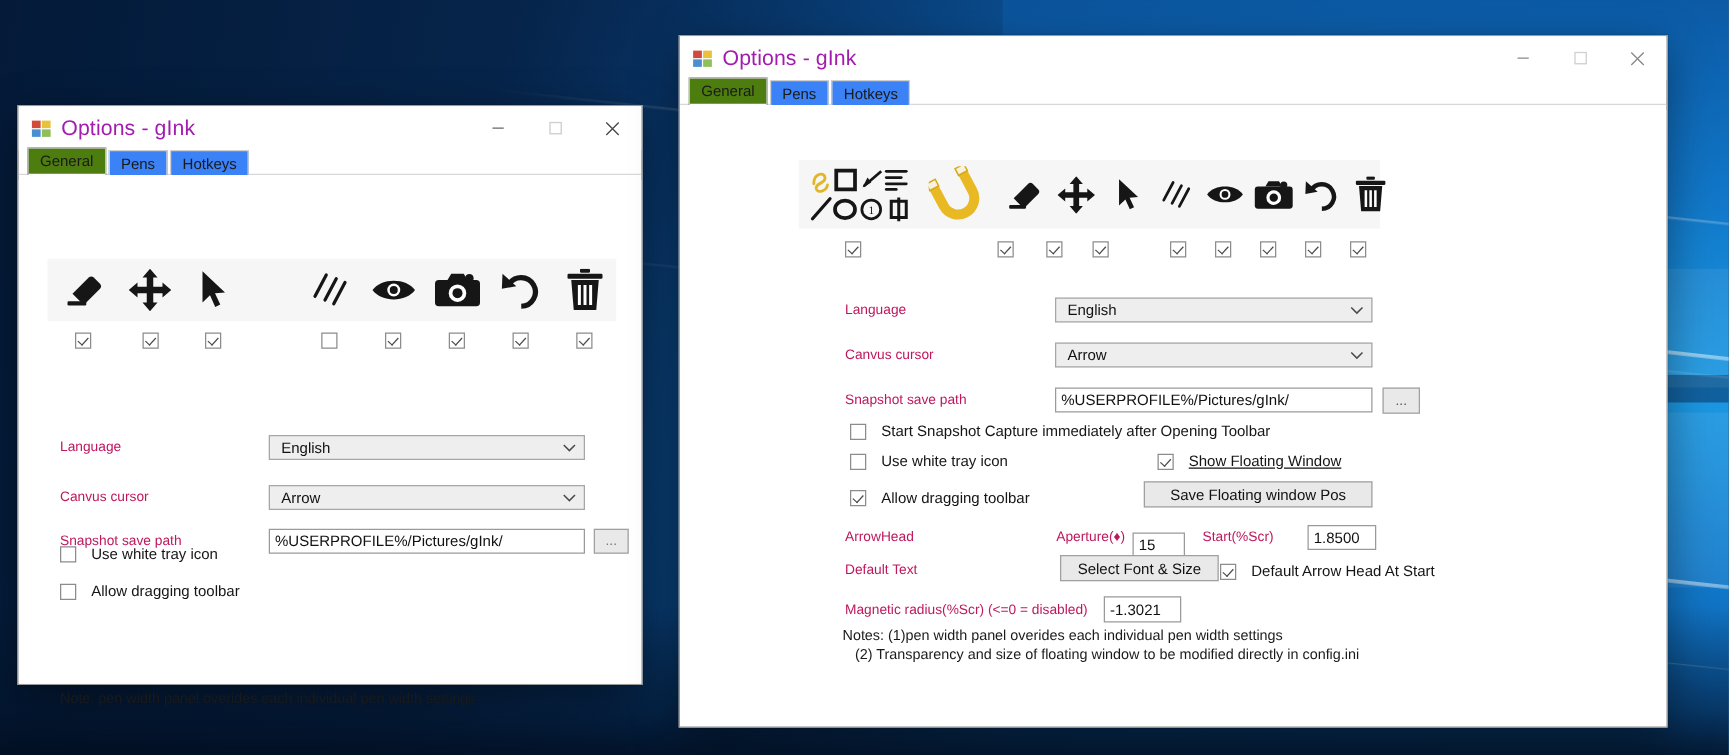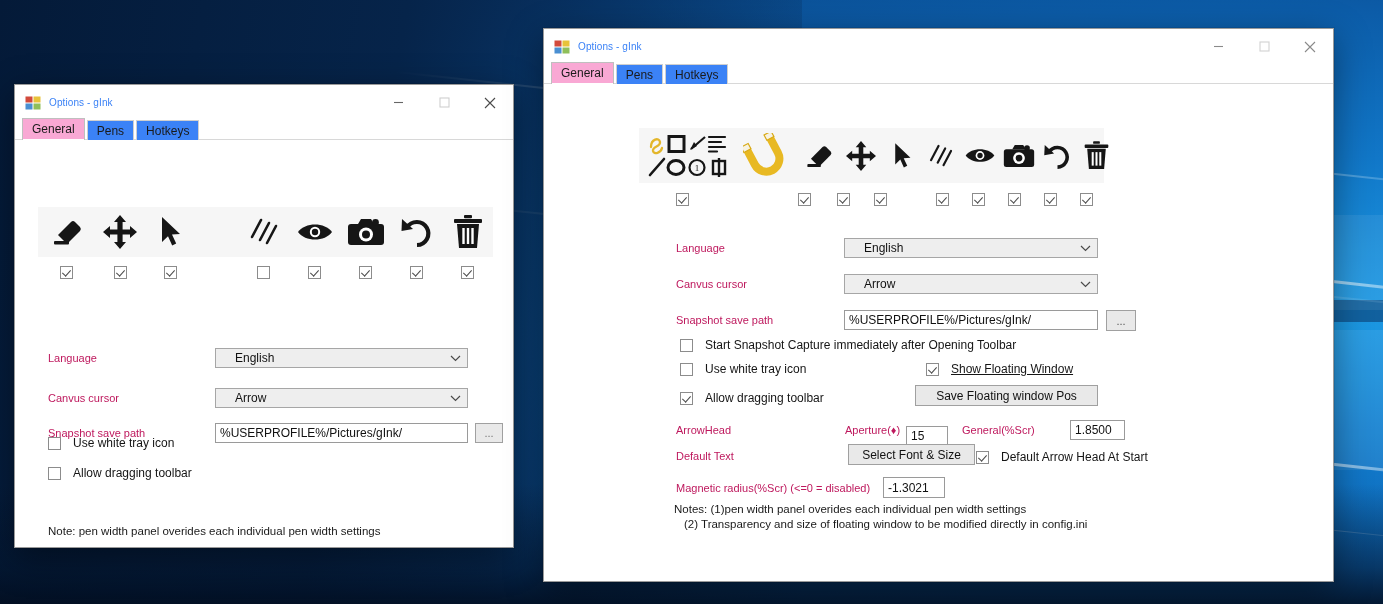--- a/index.html
+++ b/index.html
@@ -32,55 +32,55 @@
   .wp-bottom{position:absolute;left:0;bottom:0;width:100%;height:120px;
     background:linear-gradient(180deg,rgba(3,18,40,0) 0%,rgba(3,18,40,.55) 70%,rgba(2,13,30,.85) 100%);}
 
   
   .window{position:absolute;background:#ffffff;
     border:1px solid #9a9a9a;
     box-shadow:0 0 0 1px rgba(0,0,0,.08), 0 10px 34px rgba(0,0,0,.42);}
   .titlebar{height:35px;background:#ffffff;display:flex;align-items:center;
     position:relative;}
   .title-icon{width:16px;height:14px;margin-left:10px;margin-right:8px;position:relative;flex:none;}
-  .title-text{font-size:10px;color:#3b82f6;letter-spacing:.1px;white-space:nowrap;}
+  .title-text{font-size:17px;color:#a21caf;letter-spacing:.1px;white-space:nowrap;}
   .winbtns{position:absolute;right:0;top:0;height:35px;display:flex;}
   .winbtn{width:46px;height:35px;display:flex;align-items:center;justify-content:center;
     color:#b9b9b9;}
   .winbtn svg{display:block;}
   .winbtn.close{color:#7a7a7a;}
 
   
   .tabstrip{height:22px;position:relative;display:flex;align-items:flex-end;
     padding-left:7px;box-sizing:border-box;}
   .tabstrip:after{content:"";position:absolute;left:0;right:0;bottom:0;height:1px;background:#d8d8d8;}
   .tab{height:20px;line-height:20px;padding:0 9px;font-size:12px;color:#1a1a1a;
     border:1px solid #cfcfcf;border-bottom:none;background:#3b82f6;
     margin-right:2px;position:relative;z-index:1;box-sizing:border-box;}
-  .tab.active{background:#f9a8d4;border-color:#bfbfbf;z-index:3;height:22px;line-height:21px;}
+  .tab.active{background:#4d7c0f;border-color:#bfbfbf;z-index:3;height:22px;line-height:21px;}
   .tab.active:after{content:"";position:absolute;left:0;right:0;bottom:-1px;height:2px;background:#fff;}
 
   .client{position:absolute;left:0;right:0;bottom:0;background:#fff;}
 
   
   .toolstrip{background:#f6f6f6;display:flex;align-items:center;box-sizing:border-box;}
   .ticon{display:flex;align-items:center;justify-content:center;flex:none;}
   .ticon svg{display:block;}
 
   
   .cbrow{position:absolute;display:flex;align-items:center;}
   .cbx{width:13px;height:13px;border:1px solid #8c8c8c;background:#fff;
     box-sizing:border-box;position:relative;flex:none;}
   .cbx.on:after{content:"";position:absolute;left:3px;top:1px;width:4px;height:7px;
     border:solid #4a4a4a;border-width:0 1.6px 1.6px 0;transform:rotate(42deg);}
 
   
   .lbl{position:absolute;font-size:11px;color:#be185d;white-space:nowrap;}
   .combo{position:absolute;height:20px;background:#eeeeee;border:1px solid #a6a6a6;
-    box-sizing:border-box;display:flex;align-items:center;padding-left:19px;
+    box-sizing:border-box;display:flex;align-items:center;padding-left:9px;
     font-size:12px;color:#111;}
   .combo .chev{position:absolute;right:6px;top:50%;transform:translateY(-50%);}
   .txt{position:absolute;height:20px;background:#fff;border:1px solid #9a9a9a;
     box-sizing:border-box;display:flex;align-items:center;padding-left:4px;
     font-size:12px;color:#111;}
   .btn{position:absolute;background:#e9e9e9;border:1px solid #a0a0a0;
     box-sizing:border-box;display:flex;align-items:center;justify-content:center;
     font-size:12px;color:#111;}
   .chk{position:absolute;display:flex;align-items:center;gap:12px;font-size:12px;color:#151515;white-space:nowrap;}
   .note{position:absolute;font-size:11.5px;color:#1a1a1a;white-space:nowrap;line-height:15px;}
@@ -269,21 +269,21 @@
 
     <div class="chk" style="left:33px;top:292px;">
       <i class="cbx"></i>
       <span>Use white tray icon</span>
     </div>
     <div class="chk" style="left:33px;top:322px;">
       <i class="cbx"></i>
       <span>Allow dragging toolbar</span>
     </div>
 
-    <span class="note" style="left:33px;top:380px;">Note: pen width panel overides each individual pen width settings</span>
+    <span class="note" style="left:33px;top:408px;">Note: pen width panel overides each individual pen width settings</span>
   </div>
 </div>
 
 <div class="window" id="win-front" style="left:543px;top:28px;width:789px;height:552px;">
 
   <div class="titlebar">
     <span class="title-icon">
       <svg viewBox="0 0 16 14" width="16" height="14">
         <rect x="0" y="0" width="16" height="14" fill="#fff"></rect>
         <rect x="0.5" y="0.5" width="7" height="6" fill="#d24a3c"></rect>
@@ -502,22 +502,22 @@
       <i class="cbx on"></i>
       <span>Allow dragging toolbar</span>
     </div>
     <div class="btn" style="left:371px;top:297px;width:183px;height:21px;">Save Floating window Pos</div>
 
     <span class="lbl" style="left:132px;top:336px;">ArrowHead</span>
     <span class="lbl" style="left:301px;top:336px;">Aperture(♦)</span>
     <div class="txt" style="left:362px;top:338px;width:42px;">
       <span>15</span>
     </div>
-    <span class="lbl" style="left:418px;top:336px;">General(%Scr)</span>
-    <div class="txt" style="left:502px;top:332px;width:55px;margin-left:24px;">
+    <span class="lbl" style="left:418px;top:336px;">Start(%Scr)</span>
+    <div class="txt" style="left:502px;top:332px;width:55px;">
       <span>1.8500</span>
     </div>
 
     <span class="lbl" style="left:132px;top:362px;">Default Text</span>
     <div class="btn" style="left:304px;top:356px;width:127px;height:21px;">
       <span>Select Font &amp; Size</span>
     </div>
     <div class="chk" style="left:432px;top:362px;">
       <i class="cbx on"></i>
       <span>Default Arrow Head At Start</span>

